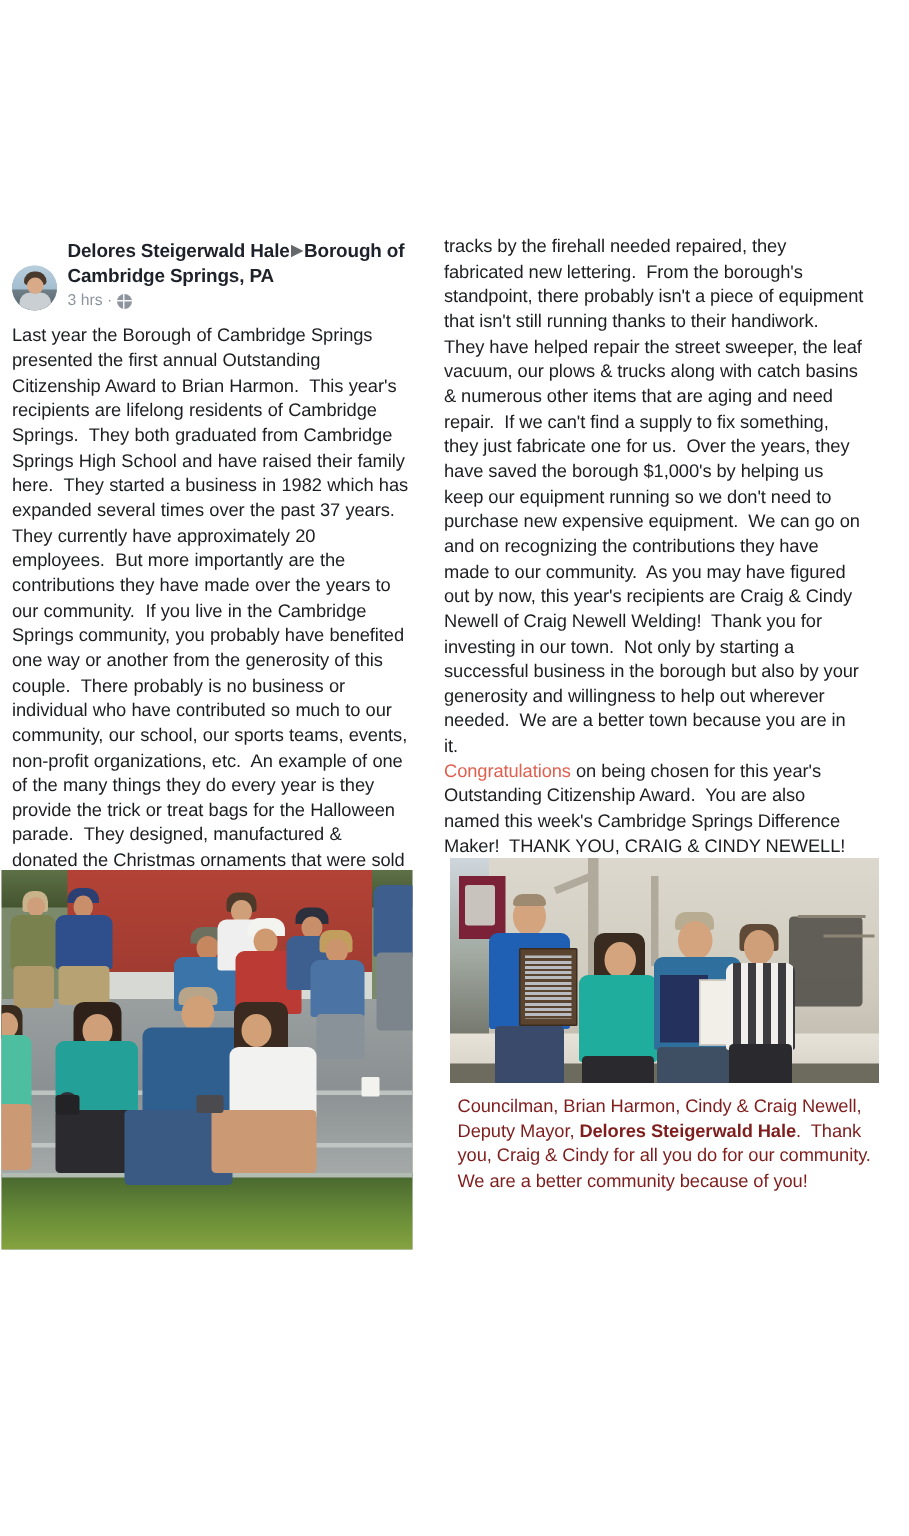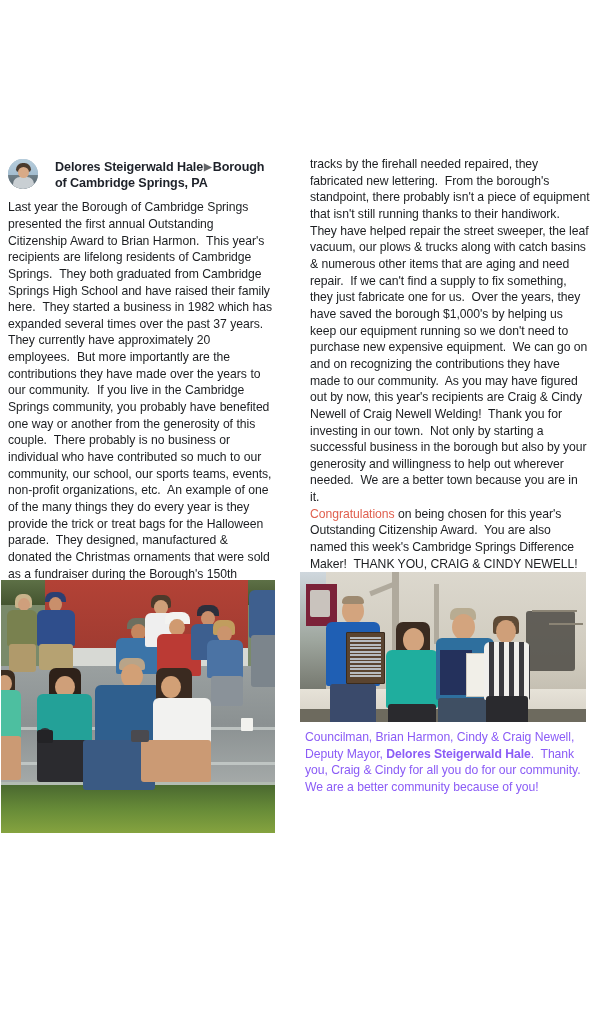--- a/index.html
+++ b/index.html
@@ -26,30 +26,30 @@
 
   
   .col-left {
     position: absolute;
     left: 8px;
     top: 158px;
     width: 266px;
   }
   .col-right {
     position: absolute;
-    left: 310px;
+    left: 296px;
     top: 156px;
     width: 280px;
   }
 
   
   .post-header {
     display: flex;
-    align-items: flex-start;
-    gap: 17px;
+    align-items: flex-end;
+    gap: 7px;
     margin-bottom: 8px;
   }
   .avatar {
     width: 30px;
     height: 30px;
     min-width: 30px;
     border-radius: 50%;
     overflow: hidden;
     position: relative;
     background: #9fb6c4;
@@ -258,21 +258,21 @@
   .aw-folder {
     position: absolute; left: 49%; top: 52%; width: 11%; height: 30%;
     background: #24315c;
   }
 
   
   .caption {
     position: absolute;
     font-size: 12.2px;
     line-height: 1.37;
-    color: #8b5cf6;
+    color: #7f1d1d;
     letter-spacing: -0.05px;
     white-space: pre-wrap;
   }
   #caption-left {
     left: 8px;
     top: 837px;
     width: 262px;
   }
   #caption-right {
     left: 305px;
@@ -291,20 +291,25 @@
     <div class="post-header">
       <div class="avatar">
         <div class="av-sky"></div>
         <div class="av-ground"></div>
         <div class="av-body"></div>
         <div class="av-hair"></div>
         <div class="av-face"></div>
       </div>
       <div class="header-text">
         <div class="header-names"><span>Delores Steigerwald Hale</span><span class="play-arrow">▶</span><span>Borough of Cambridge Springs, PA</span></div>
+        <div class="meta-row">
+          <span>3 hrs</span>
+          <span>·</span>
+          <span class="globe-icon"></span>
+        </div>
       </div>
     </div>
 
     <div class="body-text">Last year the Borough of Cambridge Springs presented the first annual Outstanding Citizenship Award to Brian Harmon.  This year's recipients are lifelong residents of Cambridge Springs.  They both graduated from Cambridge Springs High School and have raised their family here.  They started a business in 1982 which has expanded several times over the past 37 years.  They currently have approximately 20 employees.  But more importantly are the contributions they have made over the years to our community.  If you live in the Cambridge Springs community, you probably have benefited one way or another from the generosity of this couple.  There probably is no business or individual who have contributed so much to our community, our school, our sports teams, events, non-profit organizations, etc.  An example of one of the many things they do every year is they provide the trick or treat bags for the Halloween parade.  They designed, manufactured &amp; donated the Christmas ornaments that were sold as a fundraiser during the Borough's 150th Anniversary which helped fund the Rider Hotel mural that is on the side of Bausch's Service Station.  When the Halfway Between New York &amp; Chicago monument that is located on the railroad</div>
   </div>
 
   <div class="col-right">
     <div class="body-text-right"><span>tracks by the firehall needed repaired, they fabricated new lettering.  From the borough's standpoint, there probably isn't a piece of equipment that isn't still running thanks to their handiwork.  They have helped repair the street sweeper, the leaf vacuum, our plows &amp; trucks along with catch basins &amp; numerous other items that are aging and need repair.  If we can't find a supply to fix something, they just fabricate one for us.  Over the years, they have saved the borough $1,000's by helping us keep our equipment running so we don't need to purchase new expensive equipment.  We can go on and on recognizing the contributions they have made to our community.  As you may have figured out by now, this year's recipients are Craig &amp; Cindy Newell of Craig Newell Welding!  Thank you for investing in our town.  Not only by starting a successful business in the borough but also by your generosity and willingness to help out wherever needed.  We are a better town because you are in it.
 </span><span class="congrats">Congratulations</span><span> on being chosen for this year's Outstanding Citizenship Award.  You are also named this week's Cambridge Springs Difference Maker!  THANK YOU, CRAIG &amp; CINDY NEWELL!</span></div>
   </div>

